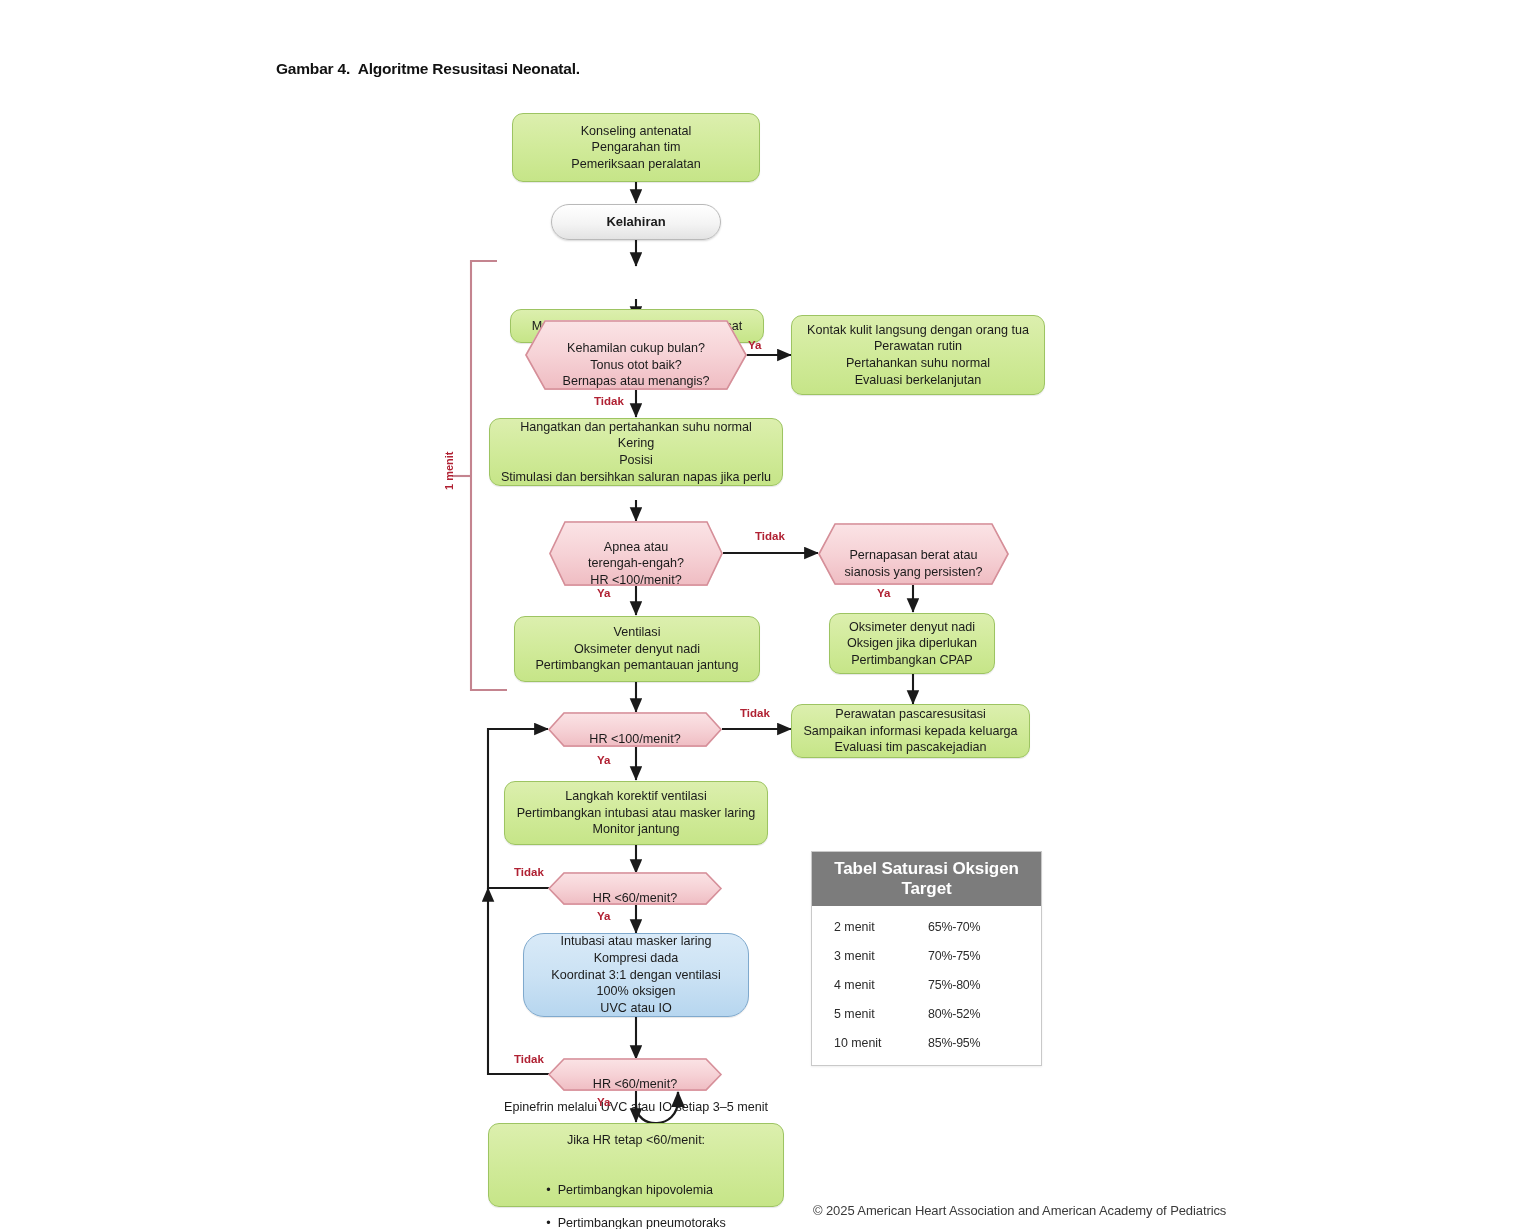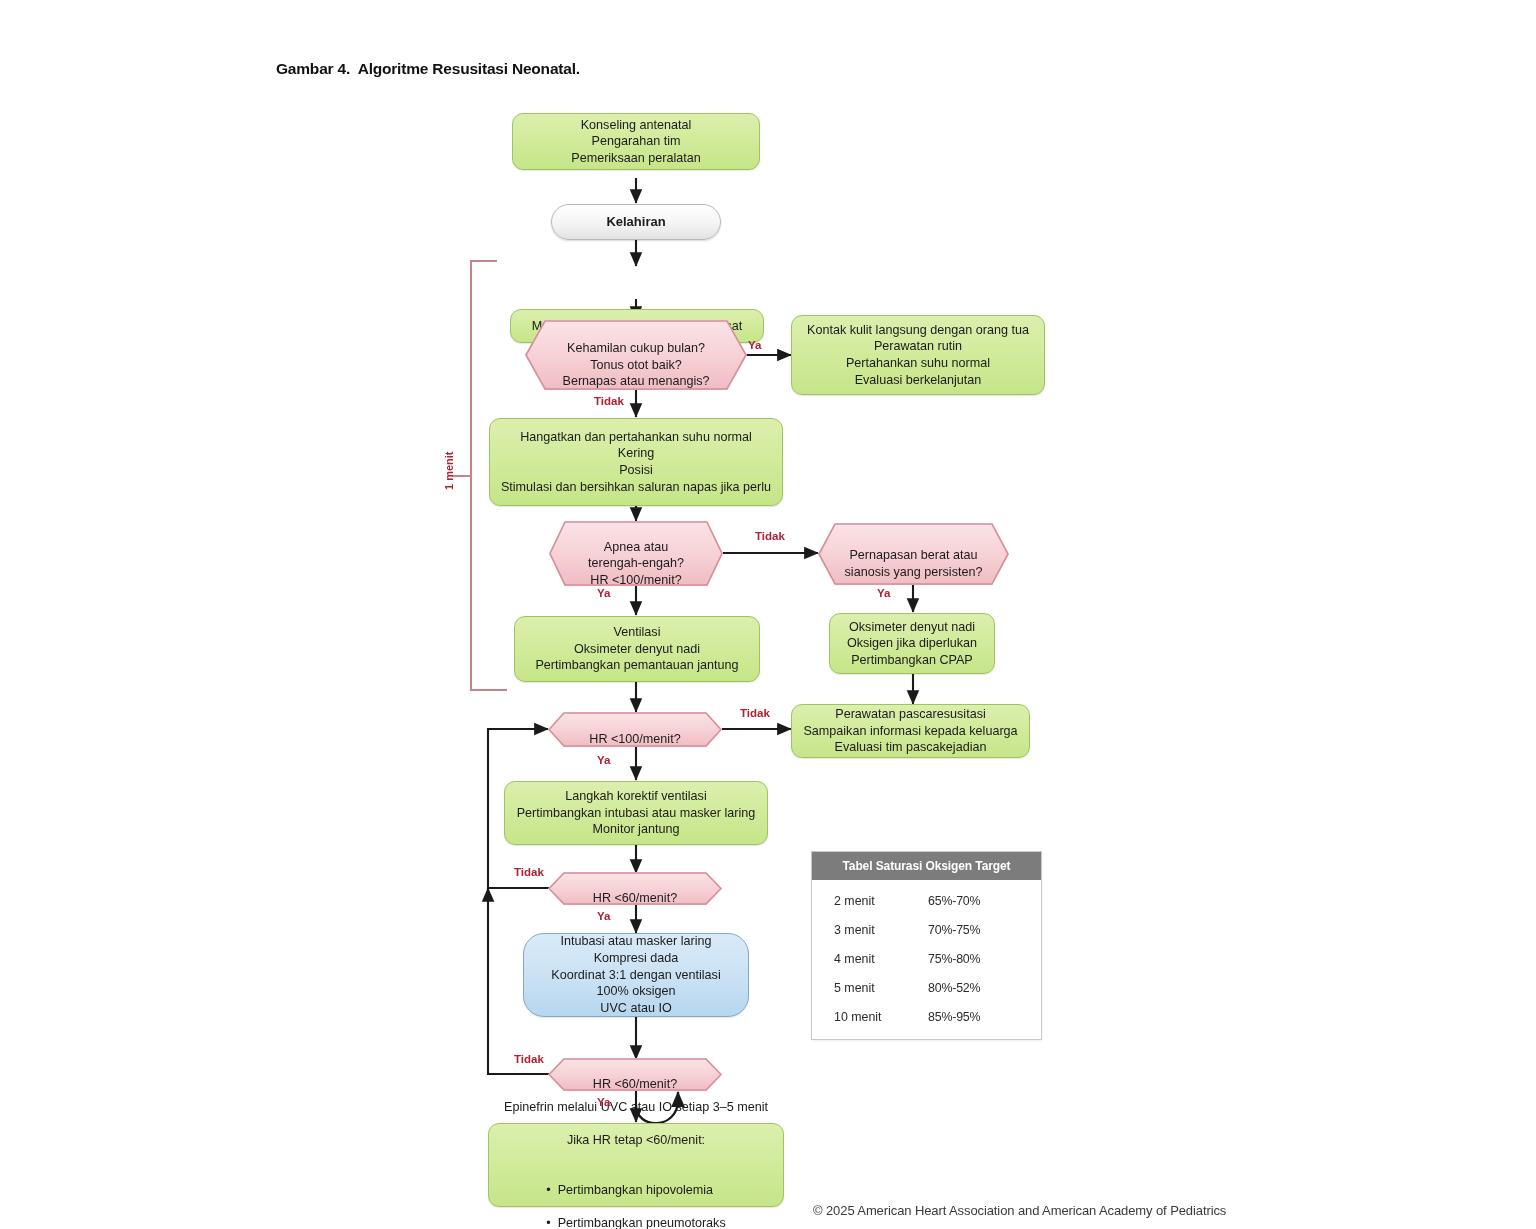--- a/index.html
+++ b/index.html
@@ -65,21 +65,21 @@
     transform-origin:0 0;transform:rotate(-90deg);
   }
 
   
   .sat-table{
     position:absolute;left:811px;top:851px;width:231px;
     border:1px solid #c9c9c9;background:#fff;box-sizing:border-box;
     box-shadow:0 1px 2px rgba(0,0,0,.07);
   }
   .sat-table .thead{
-    background:#7c7c7c;color:#fff;font-weight:bold;font-size:12px;
+    background:#7c7c7c;color:#fff;font-weight:bold;font-size:17px;
     text-align:center;padding:7px 4px 7px;letter-spacing:-0.1px;
   }
   .sat-table .tbody{padding:6px 0 8px;}
   .sat-row{display:flex;font-size:12.4px;color:#2b2b2b;padding:7.5px 0;}
   .sat-row .c1{width:100px;padding-left:22px;box-sizing:border-box;}
   .sat-row .c2{flex:1;padding-left:16px;box-sizing:border-box;letter-spacing:-0.2px;}
 
   
   .footer{
     position:absolute;left:813px;top:1203px;
@@ -149,21 +149,21 @@
     </g>
 
     <g stroke="#c4848f" stroke-width="2.1" fill="none">
       <path d="M497,261 L471,261 L471,690 L507,690"></path>
       <path d="M471,476 L452,476"></path>
     </g>
   </svg>
 
   <div class="bracket-label" style="left:443px;top:490px;">1 menit</div>
 
-  <div class="node green" style="left:512px;top:113px;width:248px;height:57px;">
+  <div class="node green" style="left:512px;top:113px;width:248px;height:69px;">
     <div class="inner">Konseling antenatal
 Pengarahan tim
 Pemeriksaan peralatan</div>
   </div>
 
   <div class="node pill" style="left:551px;top:204px;width:170px;height:36px;">
     <div class="inner">Kelahiran</div>
   </div>
 
   <div class="node green" style="left:510px;top:266px;width:254px;height:34px;margin-top:43px;">
@@ -180,21 +180,21 @@
 Bernapas atau menangis?</div>
   </div>
 
   <div class="node green" style="left:791px;top:315px;width:254px;height:80px;">
     <div class="inner">Kontak kulit langsung dengan orang tua
 Perawatan rutin
 Pertahankan suhu normal
 Evaluasi berkelanjutan</div>
   </div>
 
-  <div class="node green" style="left:489px;top:418px;width:294px;height:88px;">
+  <div class="node green" style="left:489px;top:418px;width:294px;height:68px;">
     <div class="inner">Hangatkan dan pertahankan suhu normal
 Kering
 Posisi
 Stimulasi dan bersihkan saluran napas jika perlu</div>
   </div>
 
   <div class="node hex" style="left:549px;top:521px;width:174px;height:65px;">
     <div class="hexbg"></div>
     <svg class="hexln" viewBox="0 0 174 65" preserveAspectRatio="none">
       <polygon points="16,1 158,1 173,32.5 158,64 16,64 1,32.5" fill="none" stroke="#d58f99" stroke-width="1.6" vector-effect="non-scaling-stroke"></polygon>

